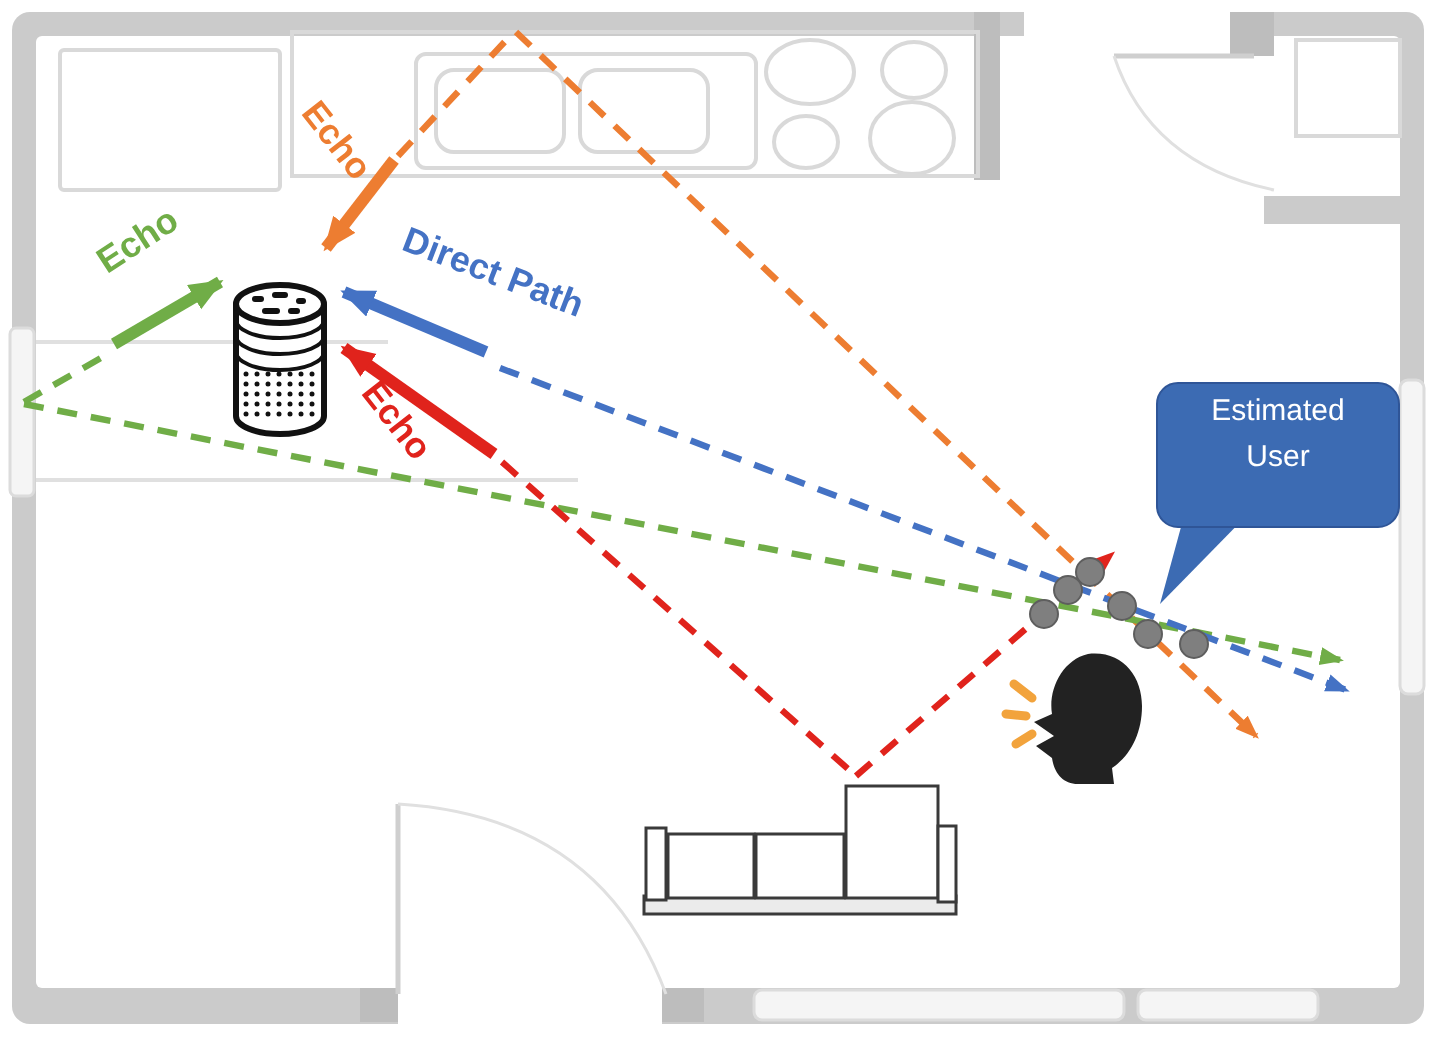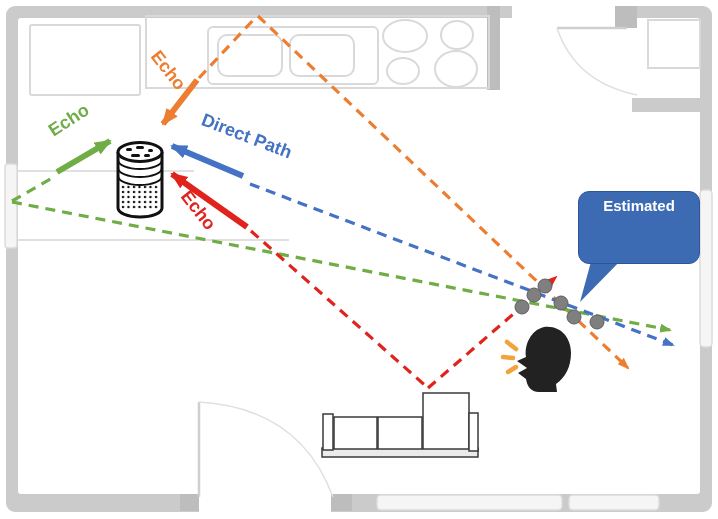--- a/index.html
+++ b/index.html
@@ -31,21 +31,21 @@
   .wave{stroke:var(--c-sound_wave);stroke-width:4.5;stroke-linecap:round;}
 
   .lbl{position:absolute;font-weight:bold;font-size:18px;white-space:nowrap;}
   .lbl-orange{color:var(--c-orange);transform:rotate(52deg);}
   .lbl-green{color:var(--c-green);transform:rotate(-33deg);}
   .lbl-red{color:var(--c-red);transform:rotate(52deg);}
   .lbl-blue{color:var(--c-blue);transform:rotate(21deg);}
 
   .callout{position:absolute;left:578px;top:191px;width:122px;height:73px;
     background:var(--c-callout_fill);border:1.5px solid var(--c-callout_border);
-    border-radius:11px;color:var(--c-callout_text);font-weight:bold;font-size:15px;
+    border-radius:11px;color:var(--c-callout_text);font-weight:normal;font-size:15px;
     line-height:23px;text-align:center;padding-top:2px;box-sizing:border-box;}
 </style>
 </head>
 <body>
 
 <div id="stage">
 <svg id="plan" width="718" height="519" viewBox="0 0 718 519">
   <defs>
     <pattern id="spkdots" width="5.5" height="5" patternUnits="userSpaceOnUse">
       <circle cx="2" cy="2" r="1.25" fill="#111"></circle>
@@ -182,14 +182,15 @@
   <polygon points="592,258 627,254 580,302" class="fl-callout"></polygon>
 </svg>
 
 <div class="lbl lbl-orange" style="left:146px;top:60px;">Echo</div>
 <div class="lbl lbl-green" style="left:47px;top:110px;">Echo</div>
 <div class="lbl lbl-red" style="left:176px;top:200px;">Echo</div>
 <div class="lbl lbl-blue" style="left:199px;top:126px;">Direct Path</div>
 
 <div class="callout">
   <div>Estimated</div>
+  <div>User</div>
 </div>
 </div>
 
 </body></html>

